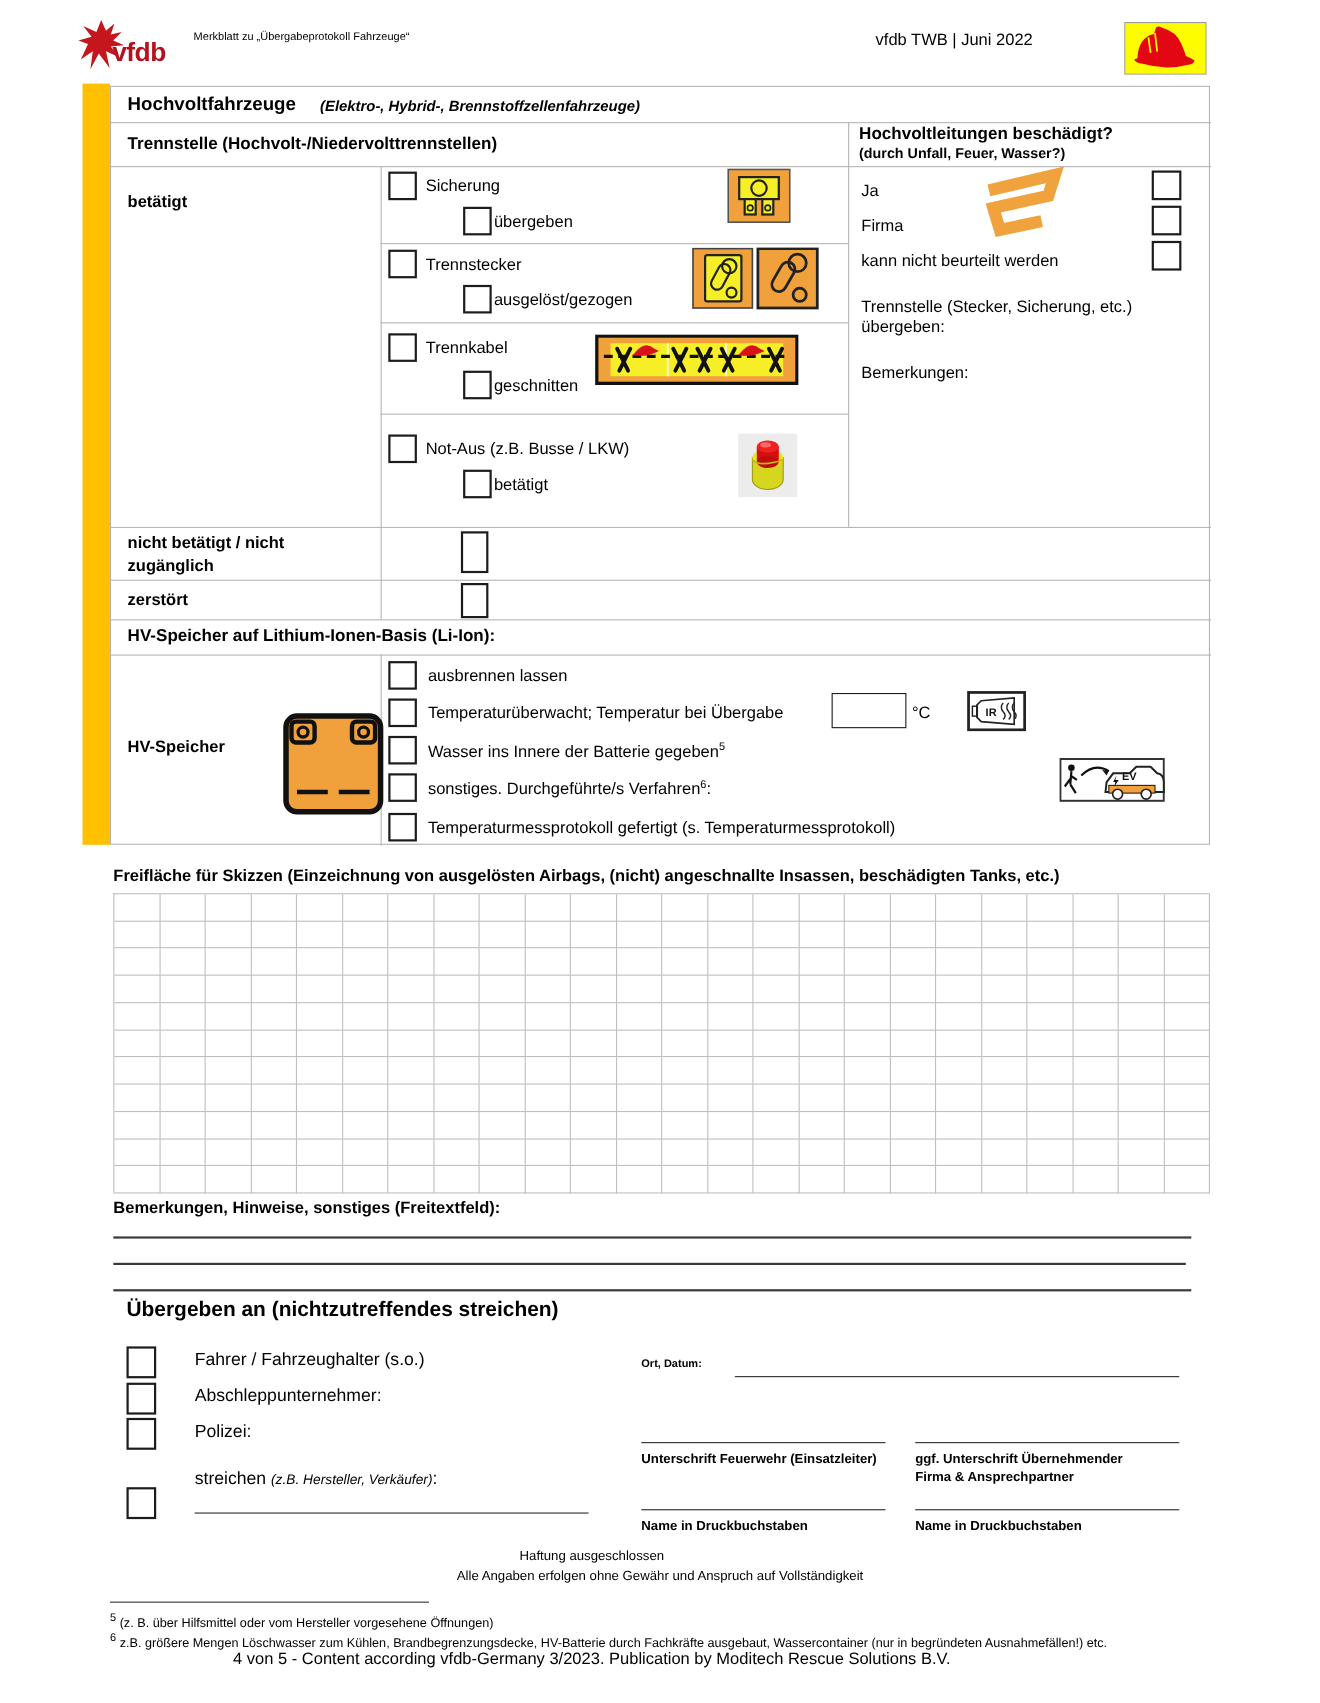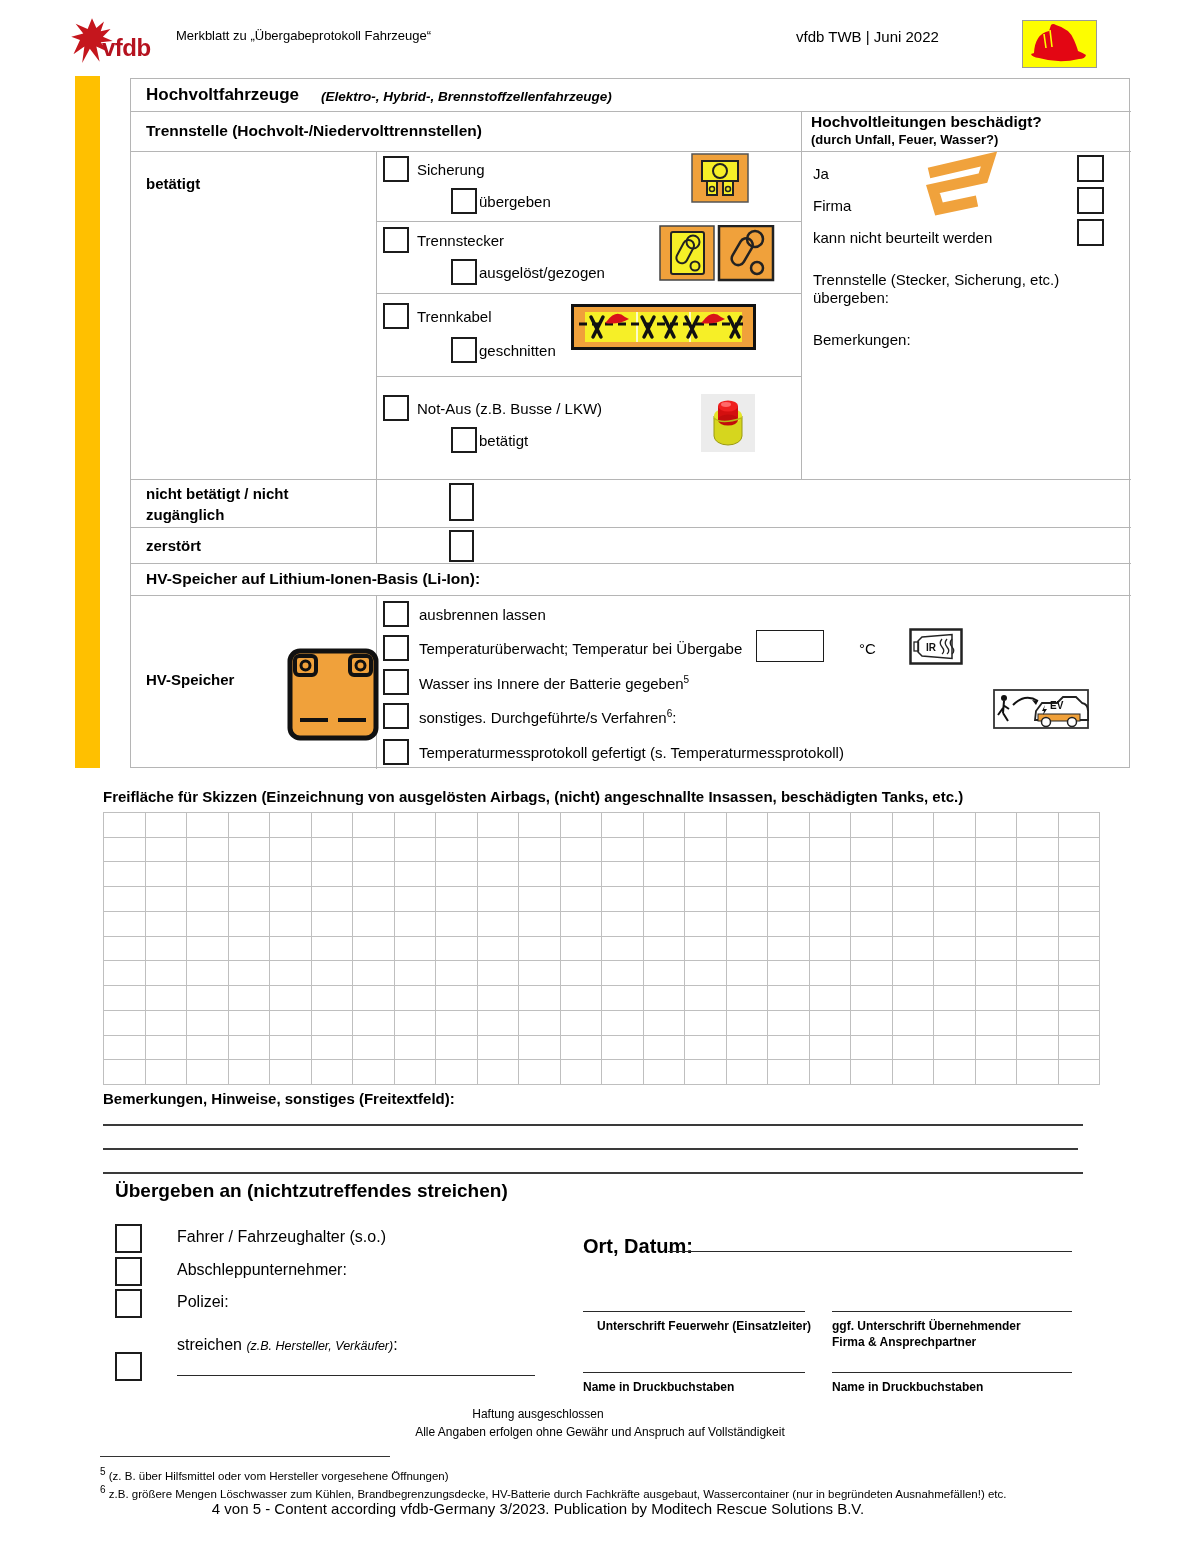--- a/index.html
+++ b/index.html
@@ -7,21 +7,21 @@
         font-family:"Liberation Sans",sans-serif;color:#000;overflow:hidden;}
   .abs{position:absolute;}
   .b{font-weight:bold;}
   .i{font-style:italic;}
   .nw{white-space:nowrap;}
   .lbl{position:absolute;font-size:15px;line-height:1.2;}
   .cb{position:absolute;width:26px;height:26px;border:2px solid #1c1c1c;background:#fff;box-sizing:border-box;}
   .hline{position:absolute;height:1px;background:#b5b5b5;}
   .vline{position:absolute;width:1px;background:#b5b5b5;}
   .stripe{position:absolute;left:75px;top:76px;width:25px;height:692px;background:#ffc000;}
-  .form-table{position:absolute;left:100px;top:78px;width:1000px;height:690px;border:1px solid #b5b5b5;box-sizing:border-box;margin-left:30px;}
+  .form-table{position:absolute;left:100px;top:78px;width:1000px;height:690px;border:1px solid #b5b5b5;box-sizing:border-box;}
   .sec-title{font-size:17px;font-weight:bold;}
   .sec-sub{font-size:13.5px;font-weight:bold;font-style:italic;}
   .hdr{font-size:15.5px;font-weight:bold;}
   .hdr-sm{font-size:13px;font-weight:bold;}
   .sketch-grid{position:absolute;left:103px;top:812px;width:997px;height:273px;display:grid;
                grid-template-rows:repeat(11,1fr);border-left:1px solid #bfbfbf;border-top:1px solid #bfbfbf;box-sizing:border-box;}
   .sketch-cell{border-right:1px solid #bfbfbf;border-bottom:1px solid #bfbfbf;}
   .ruleline{position:absolute;height:0;border-bottom:2px solid #3a3a3a;}
   .sigline{position:absolute;height:0;border-bottom:1.5px solid #2a2a2a;}
   .small-b{position:absolute;font-size:12px;font-weight:bold;line-height:1.35;}
@@ -35,21 +35,21 @@
 <body>
 
 <div class="page">
 
   <div class="abs" style="left:70px;top:16px;width:44px;height:48px;">
     <svg width="44" height="48" viewBox="0 0 40 44">
       <path d="M20 2 L24 11 L31 5 L28 14 L37 12 L30 19 L39 23 L28 24 L35 33 L24 28 L27 42 L18 30 L11 43 L13 28 L3 35 L9 22 L1 19 L12 16 L5 7 L16 12 Z" fill="#c5161d"></path>
     </svg>
   </div>
   <div class="abs logo-text" style="left:102px;top:34px;">vfdb</div>
-  <div class="abs nw" style="left:176px;top:28px;font-size:13px;">Merkblatt zu „Übergabeprotokoll Fahrzeuge“</div>
+  <div class="abs nw" style="left:176px;top:28px;font-size:10px;">Merkblatt zu „Übergabeprotokoll Fahrzeuge“</div>
   <div class="abs nw" style="left:796px;top:28px;font-size:15px;">vfdb TWB | Juni 2022</div>
   <div class="abs" style="left:1022px;top:20px;width:75px;height:48px;">
     <svg width="75" height="48" viewBox="0 0 75 48">
       <rect x="0.5" y="0.5" width="74" height="47" fill="#fdfd00" stroke="#9a9a9a"></rect>
       <path d="M12 33 Q13 14 27 11 L29 5 Q31 3 34 5 Q48 9 52 20 Q55 27 56 31 Q61 33 64 35 Q63 39 57 39 Q37 44 17 38 Q10 37 9 34 Z" fill="#e30613"></path>
       <path d="M22 14 L24 28 M28 10 L30 27" stroke="#fdfd00" stroke-width="1.6" fill="none"></path>
     </svg>
   </div>
 
   <div class="stripe"></div>
@@ -513,26 +513,26 @@
   <span class="abs nw" style="left:177px;top:1228px;font-size:16px;">Fahrer / Fahrzeughalter (s.o.)</span>
   <span class="cb" style="left:115px;top:1257px;width:27px;height:29px;"></span>
   <span class="abs nw" style="left:177px;top:1261px;font-size:16px;">Abschleppunternehmer:</span>
   <span class="cb" style="left:115px;top:1289px;width:27px;height:29px;"></span>
   <span class="abs nw" style="left:177px;top:1293px;font-size:16px;">Polizei:</span>
 
   <span class="abs nw" style="left:177px;top:1336px;font-size:16px;"><span>streichen</span> <span class="i" style="font-size:12.5px;">(z.B. Hersteller, Verkäufer)</span><span>:</span></span>
   <span class="cb" style="left:115px;top:1352px;width:27px;height:29px;"></span>
   <div class="sigline" style="left:177px;top:1375px;width:358px;"></div>
 
-  <span class="abs b nw" style="left:583px;top:1235px;font-size:20px;">Ort, Datum:</span>
+  <span class="abs b nw" style="left:583px;top:1235px;font-size:10px;">Ort, Datum:</span>
   <div class="sigline" style="left:668px;top:1251px;width:404px;"></div>
 
   <div class="sigline" style="left:583px;top:1311px;width:222px;"></div>
   <div class="sigline" style="left:832px;top:1311px;width:240px;"></div>
-  <span class="small-b nw" style="left:597px;top:1318px;">Unterschrift Feuerwehr (Einsatzleiter)</span>
+  <span class="small-b nw" style="left:583px;top:1318px;">Unterschrift Feuerwehr (Einsatzleiter)</span>
   <span class="small-b" style="left:832px;top:1318px;width:250px;"><span>ggf. Unterschrift Übernehmender</span><br><span>Firma &amp; Ansprechpartner</span></span>
 
   <div class="sigline" style="left:583px;top:1372px;width:222px;"></div>
   <div class="sigline" style="left:832px;top:1372px;width:240px;"></div>
   <span class="small-b nw" style="left:583px;top:1379px;">Name in Druckbuchstaben</span>
   <span class="small-b nw" style="left:832px;top:1379px;">Name in Druckbuchstaben</span>
 
   <div class="foot-sm" style="left:0;top:1407px;width:1076px;text-align:center;">Haftung ausgeschlossen</div>
   <div class="foot-sm" style="left:0;top:1425px;width:1200px;text-align:center;">Alle Angaben erfolgen ohne Gewähr und Anspruch auf Vollständigkeit</div>
 

